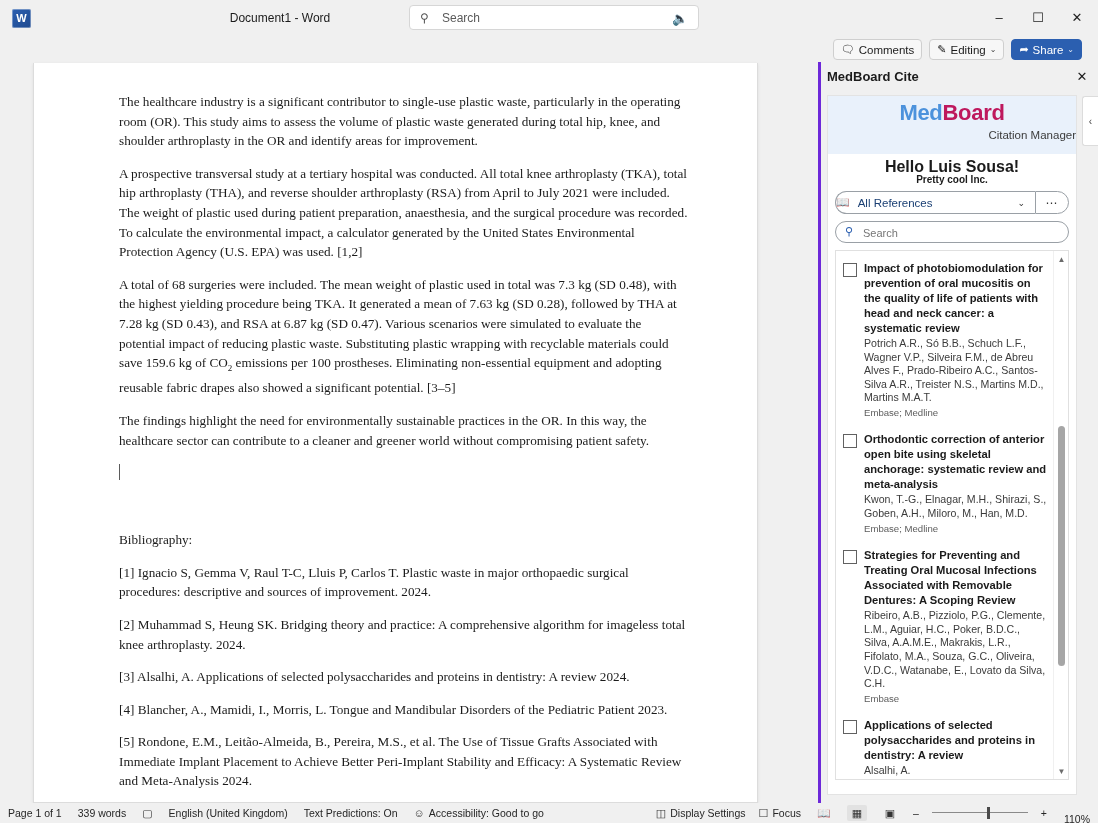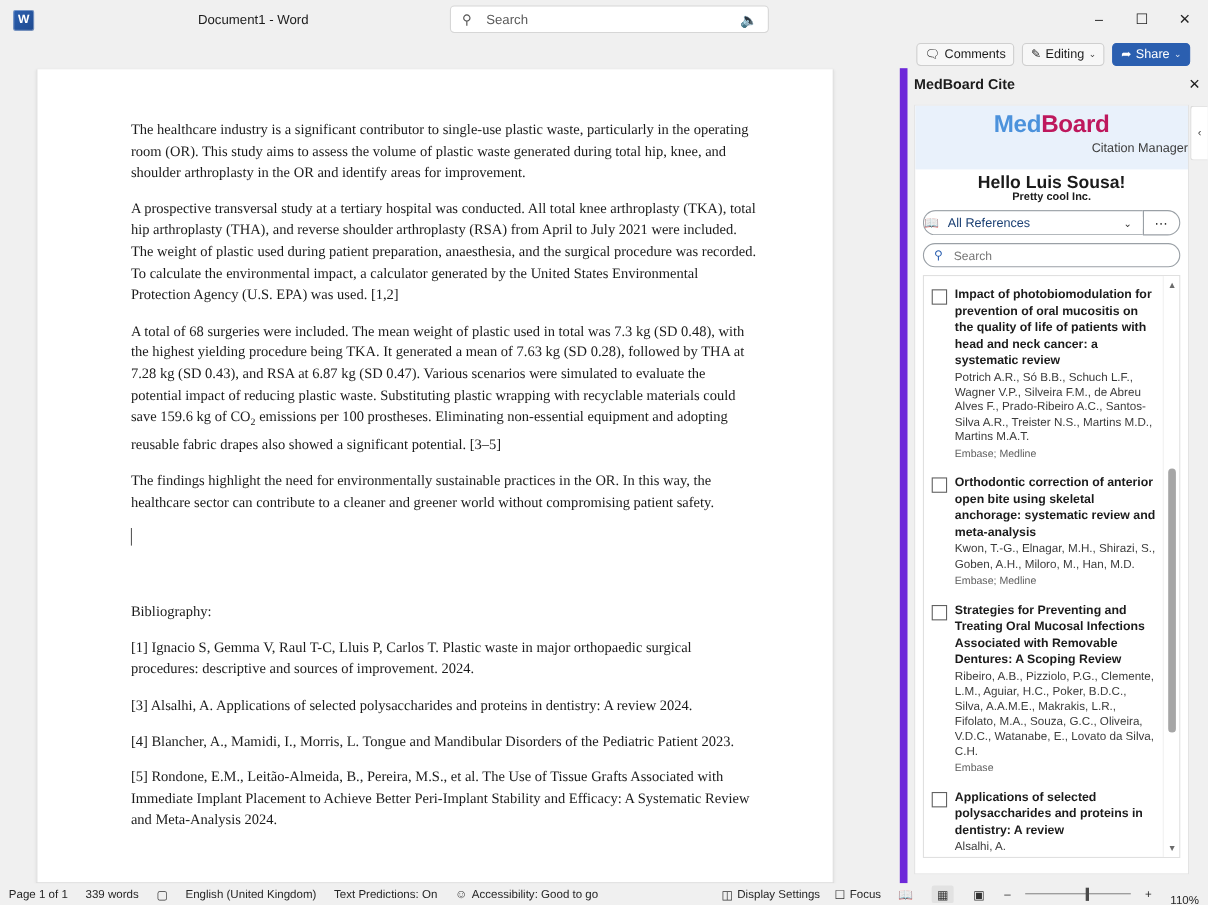--- a/index.html
+++ b/index.html
@@ -18,21 +18,21 @@
   }
   .word-icon {
     position: absolute; left: 12px; top: 9px; width: 19px; height: 19px;
     background: linear-gradient(135deg, #2b5fb0 0%, #1f4a8f 100%);
     border-radius: 2px; color: #fff; font-size: 11px; font-weight: bold;
     line-height: 19px; text-align: center;
     box-shadow: 0 0 0 1px rgba(255,255,255,0.35) inset;
   }
   .doc-title {
     position: absolute; left: 180px; top: 0; width: 200px; height: 36px;
-    line-height: 36px; 
+    line-height: 36px; text-align: center;
     font-size: 12px; color: #1b1b1b;
   }
   .searchbox {
     position: absolute; left: 409px; top: 5px; width: 290px; height: 25px;
     background: #fff; border: 1px solid #d6d6d6; border-radius: 4px;
   }
   .searchbox .sicon {
     position: absolute; left: 10px; top: 5px; width: 14px; height: 14px;
     color: #555; font-size: 12px; line-height: 14px;
   }
@@ -70,39 +70,39 @@
     position: absolute; left: 0; top: 62px; width: 818px; height: 741px;
     background: #f0f0f0;
   }
   .page {
     position: absolute; left: 33px; top: 1px; width: 725px; height: 740px;
     background: #ffffff; border: 1px solid #dcdcdc; border-top: none;
     box-shadow: 0 1px 3px rgba(0,0,0,0.08);
     overflow: hidden;
   }
   .docbody {
-    position: absolute; left: 85px; top: 29px; width: 570px; margin-top: 16px;
+    position: absolute; left: 85px; top: 29px; width: 570px;
   }
   .docbody p {
     font-family: "Liberation Serif", serif;
     font-size: 13.2px; line-height: 19.6px; color: #1b1b1b;
     margin-bottom: 13px; text-align: left;
   }
   .docbody p.bib-head { margin-top: 48px; }
   .docbody p.spacer { height: 19px; margin-bottom: 13px; }
   .caret {
     display: inline-block; width: 1px; height: 16px;
     background: #5b5b5b; vertical-align: -3px;
   }
   sub { font-size: 9px; }
 
   
   .pane {
     position: absolute; left: 818px; top: 62px; width: 280px; height: 741px;
-    background: #f0f0f0; border-left: 7px solid #6d28d9;
+    background: #f0f0f0; border-left: 3px solid #6d28d9;
   }
   .pane-head {
     position: absolute; left: 0; top: 0; width: 280px; height: 30px;
   }
   .pane-title {
     position: absolute; left: 6px; top: 0; height: 30px; line-height: 30px;
     font-size: 13px; font-weight: bold; color: #1b1b1b;
   }
   .pane-close {
     position: absolute; right: 10px; top: 6px; width: 18px; height: 18px;
@@ -280,20 +280,21 @@
         <p>A prospective transversal study at a tertiary hospital was conducted. All total knee arthroplasty (TKA), total hip arthroplasty (THA), and reverse shoulder arthroplasty (RSA) from April to July 2021 were included. The weight of plastic used during patient preparation, anaesthesia, and the surgical procedure was recorded. To calculate the environmental impact, a calculator generated by the United States Environmental Protection Agency (U.S. EPA) was used. [1,2]</p>
 
         <p><span>A total of 68 surgeries were included. The mean weight of plastic used in total was 7.3 kg (SD 0.48), with the highest yielding procedure being TKA. It generated a mean of 7.63 kg (SD 0.28), followed by THA at 7.28 kg (SD 0.43), and RSA at 6.87 kg (SD 0.47). Various scenarios were simulated to evaluate the potential impact of reducing plastic waste. Substituting plastic wrapping with recyclable materials could save 159.6 kg of CO</span><sub>2</sub><span> emissions per 100 prostheses. Eliminating non-essential equipment and adopting reusable fabric drapes also showed a significant potential. [3–5]</span></p>
 
         <p>The findings highlight the need for environmentally sustainable practices in the OR. In this way, the healthcare sector can contribute to a cleaner and greener world without compromising patient safety.</p>
 
         <p class="spacer"><span class="caret"></span></p>
 
         <p class="bib-head">Bibliography:</p>
         <p>[1] Ignacio S, Gemma V, Raul T-C, Lluis P, Carlos T. Plastic waste in major orthopaedic surgical procedures: descriptive and sources of improvement. 2024.</p>
+        <p>[2] Muhammad S, Heung SK. Bridging theory and practice: A comprehensive algorithm for imageless total knee arthroplasty. 2024.</p>
         <p>[3] Alsalhi, A. Applications of selected polysaccharides and proteins in dentistry: A review 2024.</p>
         <p>[4] Blancher, A., Mamidi, I., Morris, L. Tongue and Mandibular Disorders of the Pediatric Patient 2023.</p>
         <p>[5] Rondone, E.M., Leitão-Almeida, B., Pereira, M.S., et al. The Use of Tissue Grafts Associated with Immediate Implant Placement to Achieve Better Peri-Implant Stability and Efficacy: A Systematic Review and Meta-Analysis 2024.</p>
       </div>
     </div>
   </div>
 
   <div class="pane">
     <div class="pane-head">
       <div class="pane-title">MedBoard Cite</div>

